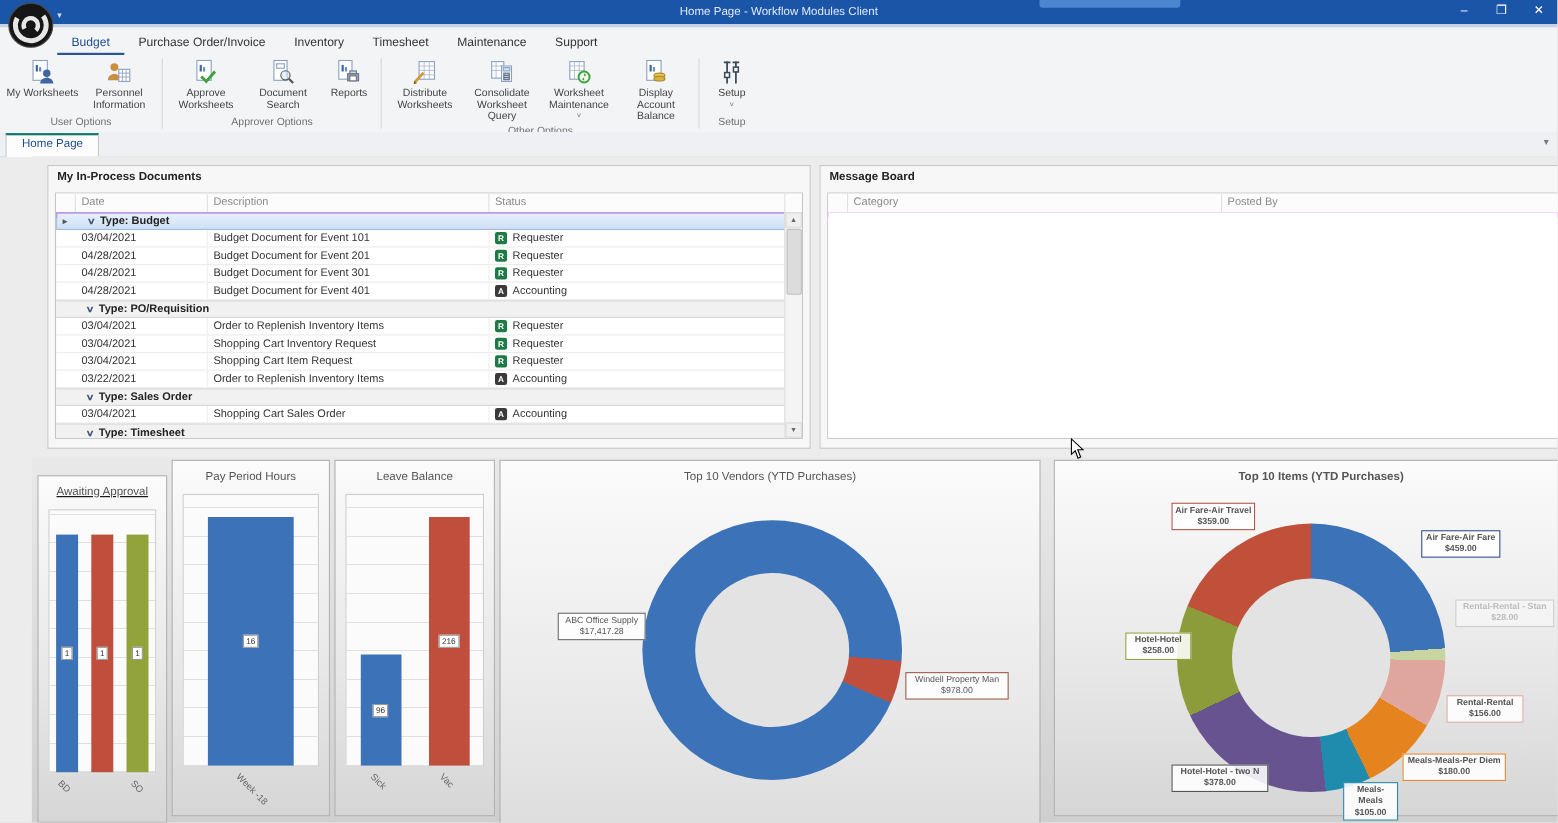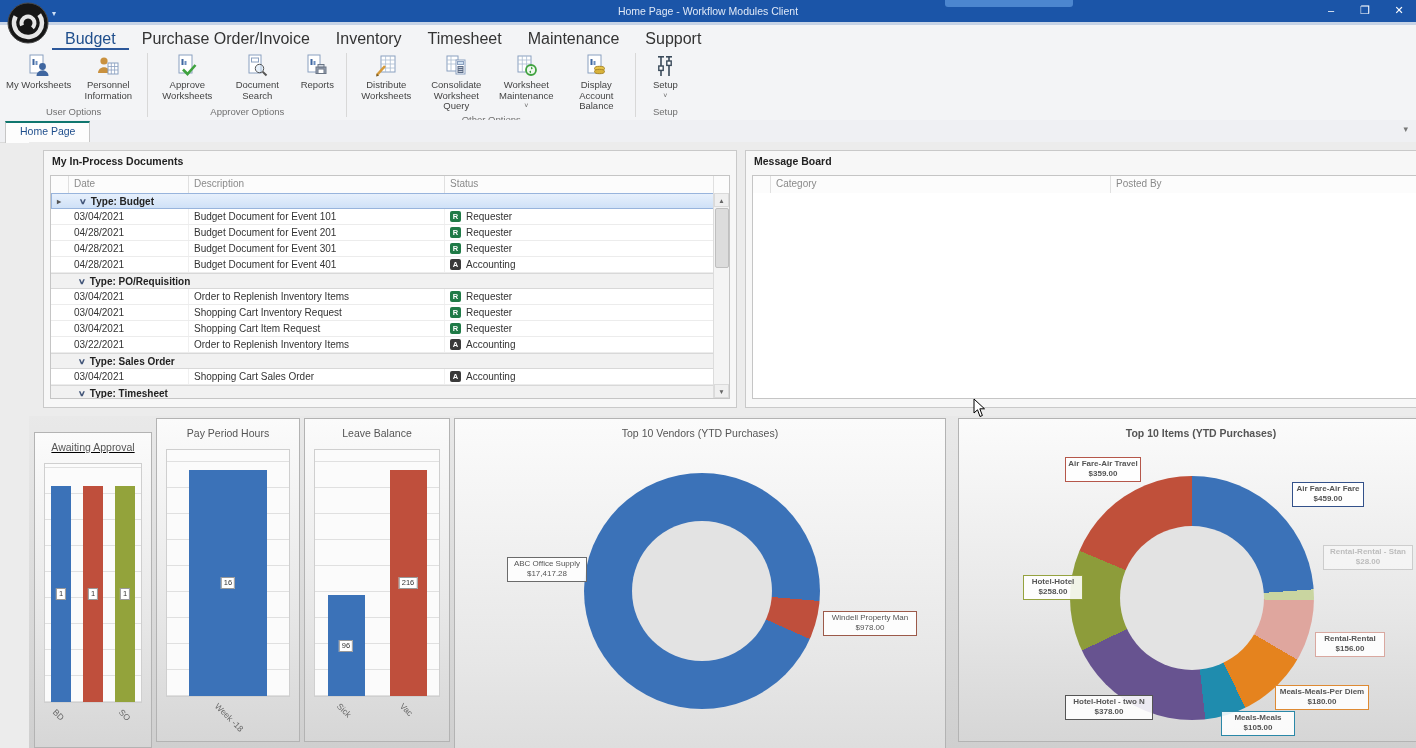--- a/index.html
+++ b/index.html
@@ -15,21 +15,21 @@
   .win-btn{width:34px;height:22px;line-height:21px;text-align:center;color:#fff;font-size:11px;cursor:default;}
   .ribbon-topline{position:absolute;left:0;top:22px;width:100%;height:3px;background:#c6d3e6;}
 
   
   .logo{position:absolute;left:7px;top:2px;width:42px;height:42px;z-index:20;}
   .logo-caret{position:absolute;left:52px;top:9px;color:#cfe0f5;font-size:8px;z-index:21;}
 
   
   .ribbon{position:absolute;left:0;top:25px;width:100%;height:95px;background:#f3f4f6;border-bottom:1px solid #d5d5d5;}
   .ribbon-tabs{position:absolute;left:52px;top:4px;height:21px;display:flex;}
-  .rtab{padding:0 13px;font-size:16px;color:#333;line-height:20px;}
+  .rtab{padding:0 13px;font-size:11px;color:#333;line-height:20px;}
   .rtab.active{color:#1f4e8c;border-bottom:2px solid #2b579a;}
   .ribbon-body{position:absolute;left:2px;top:26px;right:0;height:68px;display:flex;align-items:stretch;}
   .rgroup{display:flex;flex-direction:column;}
   .rbuttons{display:flex;align-items:flex-start;flex:1;padding:1px 2px 0 2px;}
   .rbtn{min-width:46px;max-width:66px;display:flex;flex-direction:column;align-items:center;text-align:center;
     font-size:9.5px;color:#444;line-height:1.12;padding:1px 2px;}
   .rbtn .ricon{width:26px;height:26px;margin-bottom:1px;}
   .rbtn .drop{font-size:7px;color:#666;margin-top:1px;}
   .rgroup-label{font-size:9.5px;color:#707070;text-align:center;padding:1px 2px 2px 2px;}
   .rdivider{width:1px;background:#d8d8d8;margin:2px 2px;}
@@ -536,21 +536,21 @@
             <div>$28.00</div>
           </div>
           <div class="callout" style="left: 356px; top: 213px; width: 70px; border-color: rgb(217, 168, 160);">
             <div>Rental-Rental</div>
             <div>$156.00</div>
           </div>
           <div class="callout" style="left: 316px; top: 266px; width: 94px; border-color: rgb(222, 138, 51);">
             <div>Meals-Meals-Per Diem</div>
             <div>$180.00</div>
           </div>
-          <div class="callout" style="left: 262px; top: 292px; width: 74px; border-color: rgb(42, 136, 168);">
+          <div class="callout" style="left: 262px; top: 292px; width: 50px; border-color: rgb(42, 136, 168);">
             <div>Meals-Meals</div>
             <div>$105.00</div>
           </div>
           <div class="callout" style="left: 106px; top: 276px; width: 88px; border-color: rgb(85, 85, 85);">
             <div>Hotel-Hotel - two N</div>
             <div>$378.00</div>
           </div>
           <div class="callout" style="left: 64px; top: 156px; width: 60px; border-color: rgb(149, 162, 63);">
             <div>Hotel-Hotel</div>
             <div>$258.00</div>

